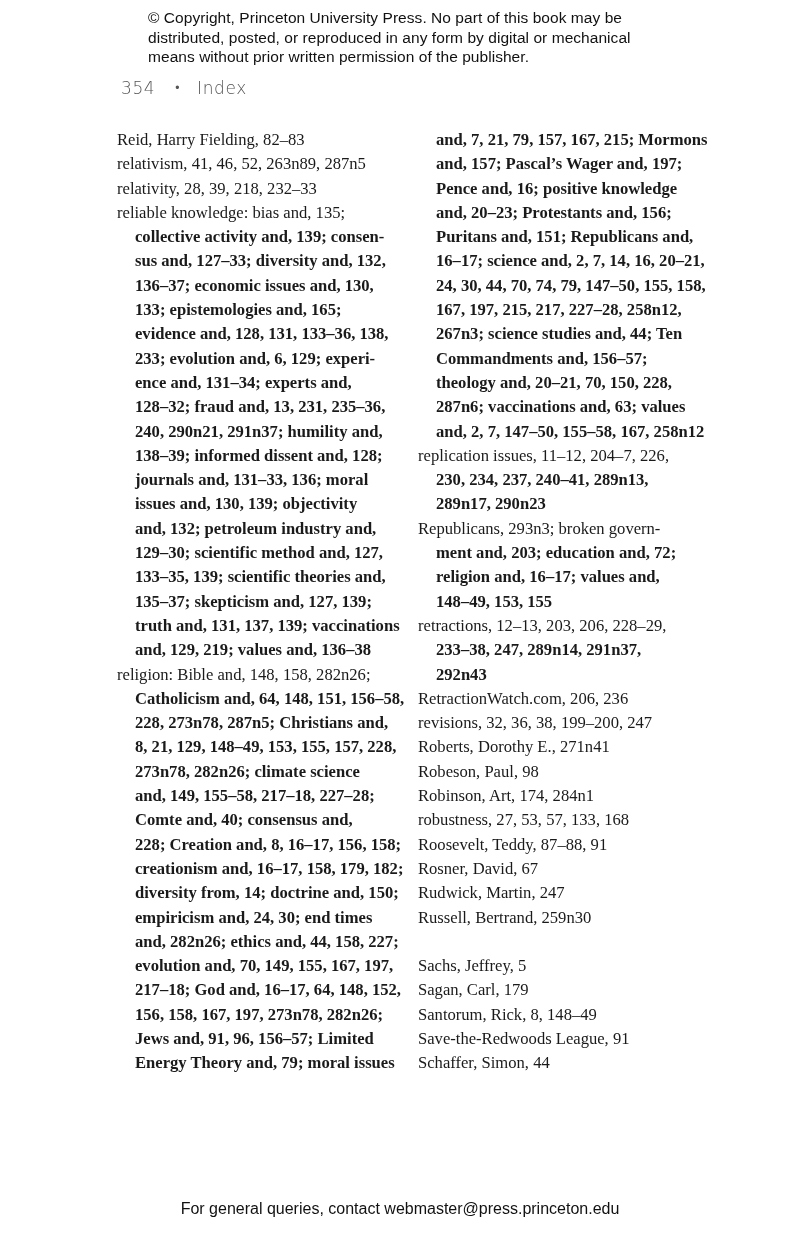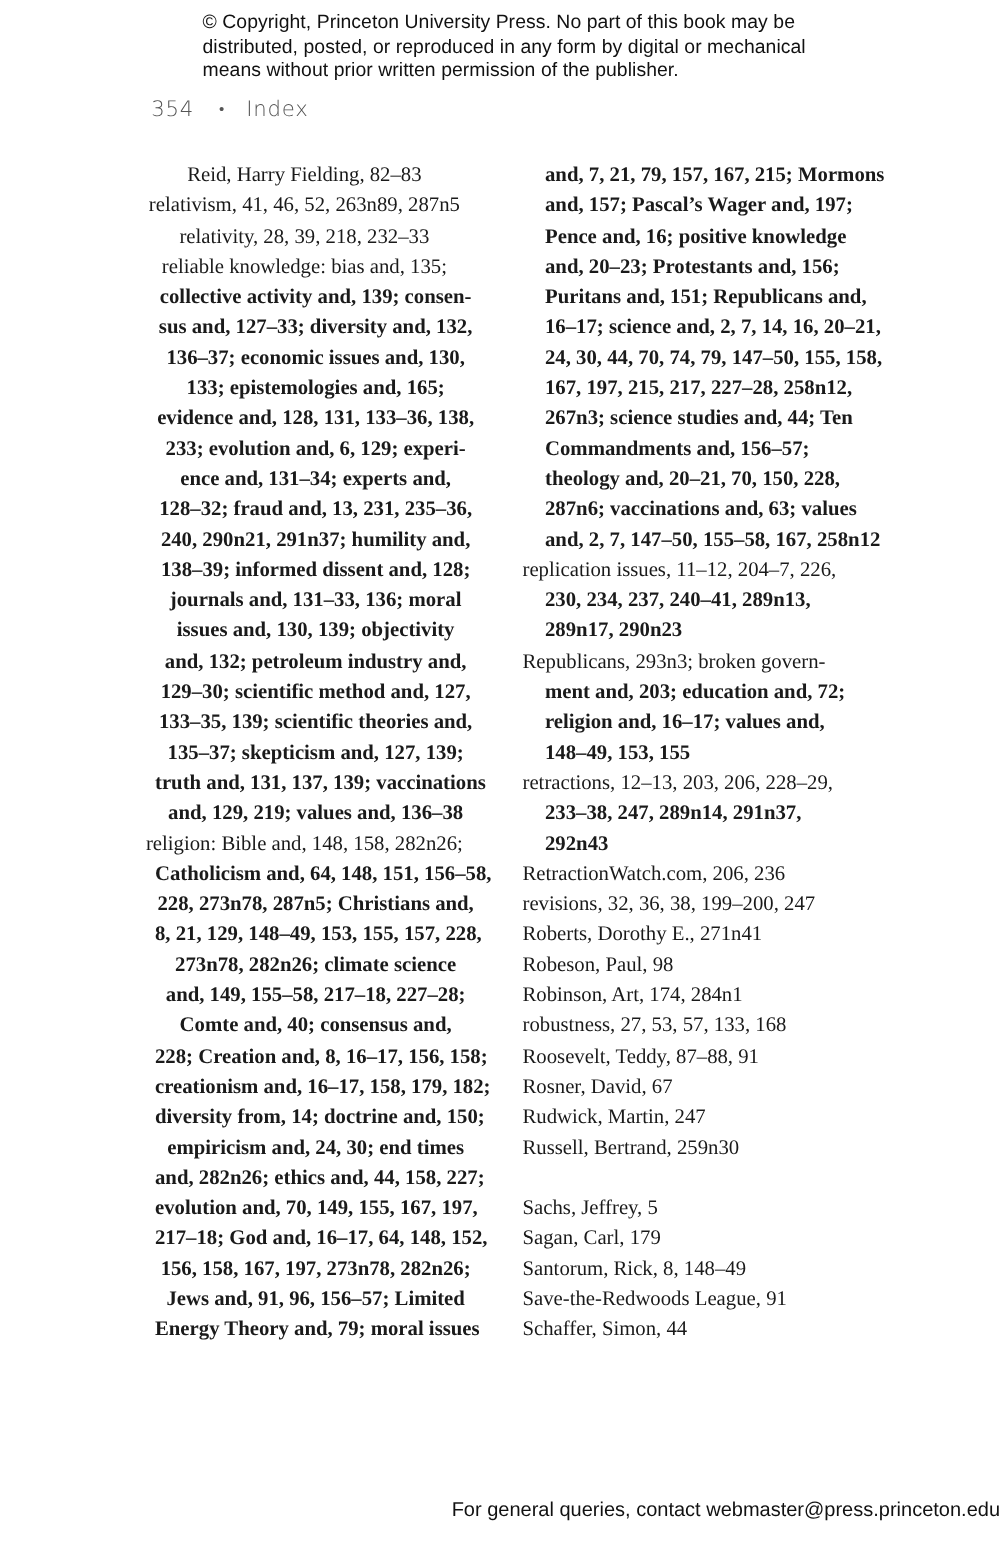--- a/index.html
+++ b/index.html
@@ -1,38 +1,38 @@
 <!DOCTYPE html>
 <html><head>
 <meta charset="utf-8">
 <style>
   html, body { margin: 0; padding: 0; background: #ffffff; }
   body { width: 800px; height: 1236px; position: relative; overflow: hidden; }
   .copyright {
-    position: absolute; left: 162px; top: 8px; width: 560px;
+    position: absolute; left: 148px; top: 8px; width: 560px;
     font-family: "Liberation Sans", sans-serif; font-size: 15.5px; line-height: 19.5px;
     color: #111; letter-spacing: 0.05px;
   }
   .running-head {
     position: absolute; left: 121px; top: 78px;
     font-family: "DejaVu Sans", sans-serif; font-weight: 300; font-size: 17px;
     color: #555; letter-spacing: 0.6px;
   }
   .running-head .bullet { display: inline-block; margin: 0 17px 0 20px; font-size: 12px; position: relative; top: -2px; }
   .col {
     position: absolute; top: 128px;
     font-family: "Liberation Serif", serif; font-size: 16.6px; color: #1a1a1a;
   }
-  .col.left { left: 106px; width: 275px; text-align: center; }
+  .col.left { left: 117px; width: 275px; }
   .col.right { left: 418px; width: 275px; }
   .line { height: 24.3px; line-height: 24.3px; white-space: nowrap; }
   .line.indent { padding-left: 18px; font-weight: bold; }
   .gap { height: 24.3px; }
   .footer {
-    position: absolute; left: 0; width: 800px; top: 1200px; text-align: right;
+    position: absolute; left: 0; width: 800px; top: 1200px; text-align: center;
     font-family: "Liberation Sans", sans-serif; font-size: 16px; color: #111;
   }
 </style>
 </head>
 <body>
 
 <div class="copyright">
   <div>© Copyright, Princeton University Press. No part of this book may be</div>
   <div>distributed, posted, or reproduced in any form by digital or mechanical</div>
   <div>means without prior written permission of the publisher.</div>

